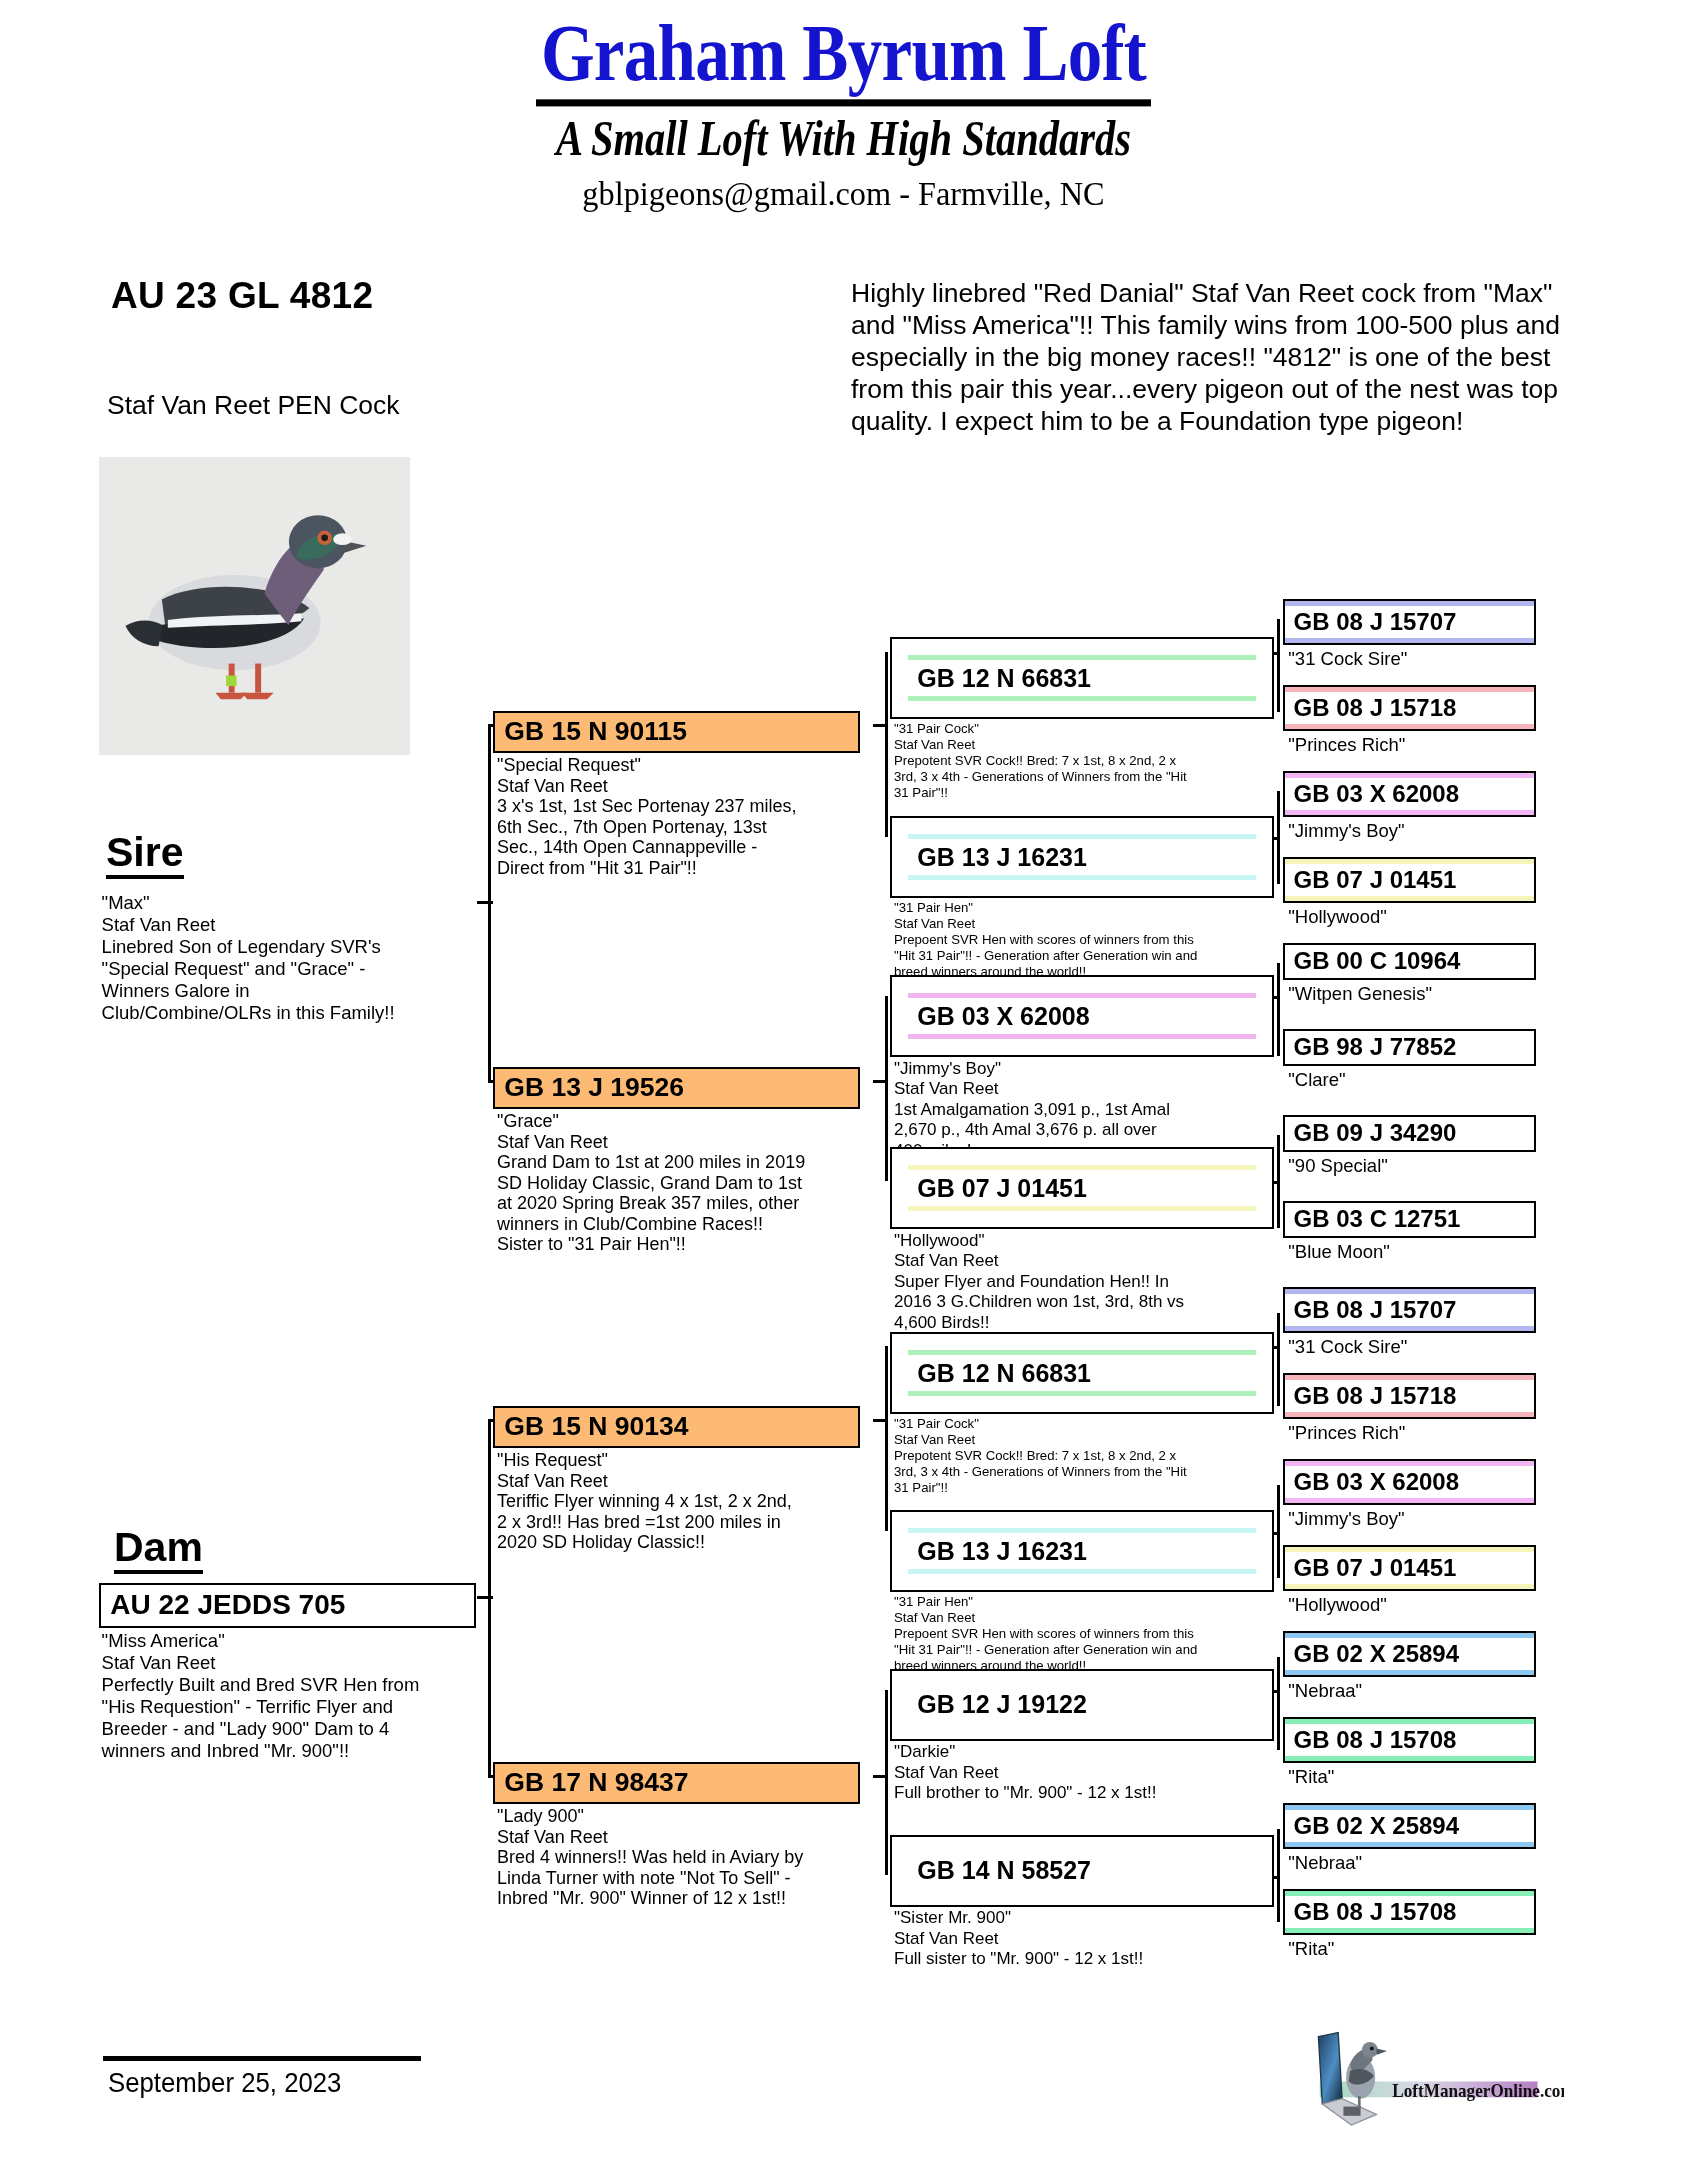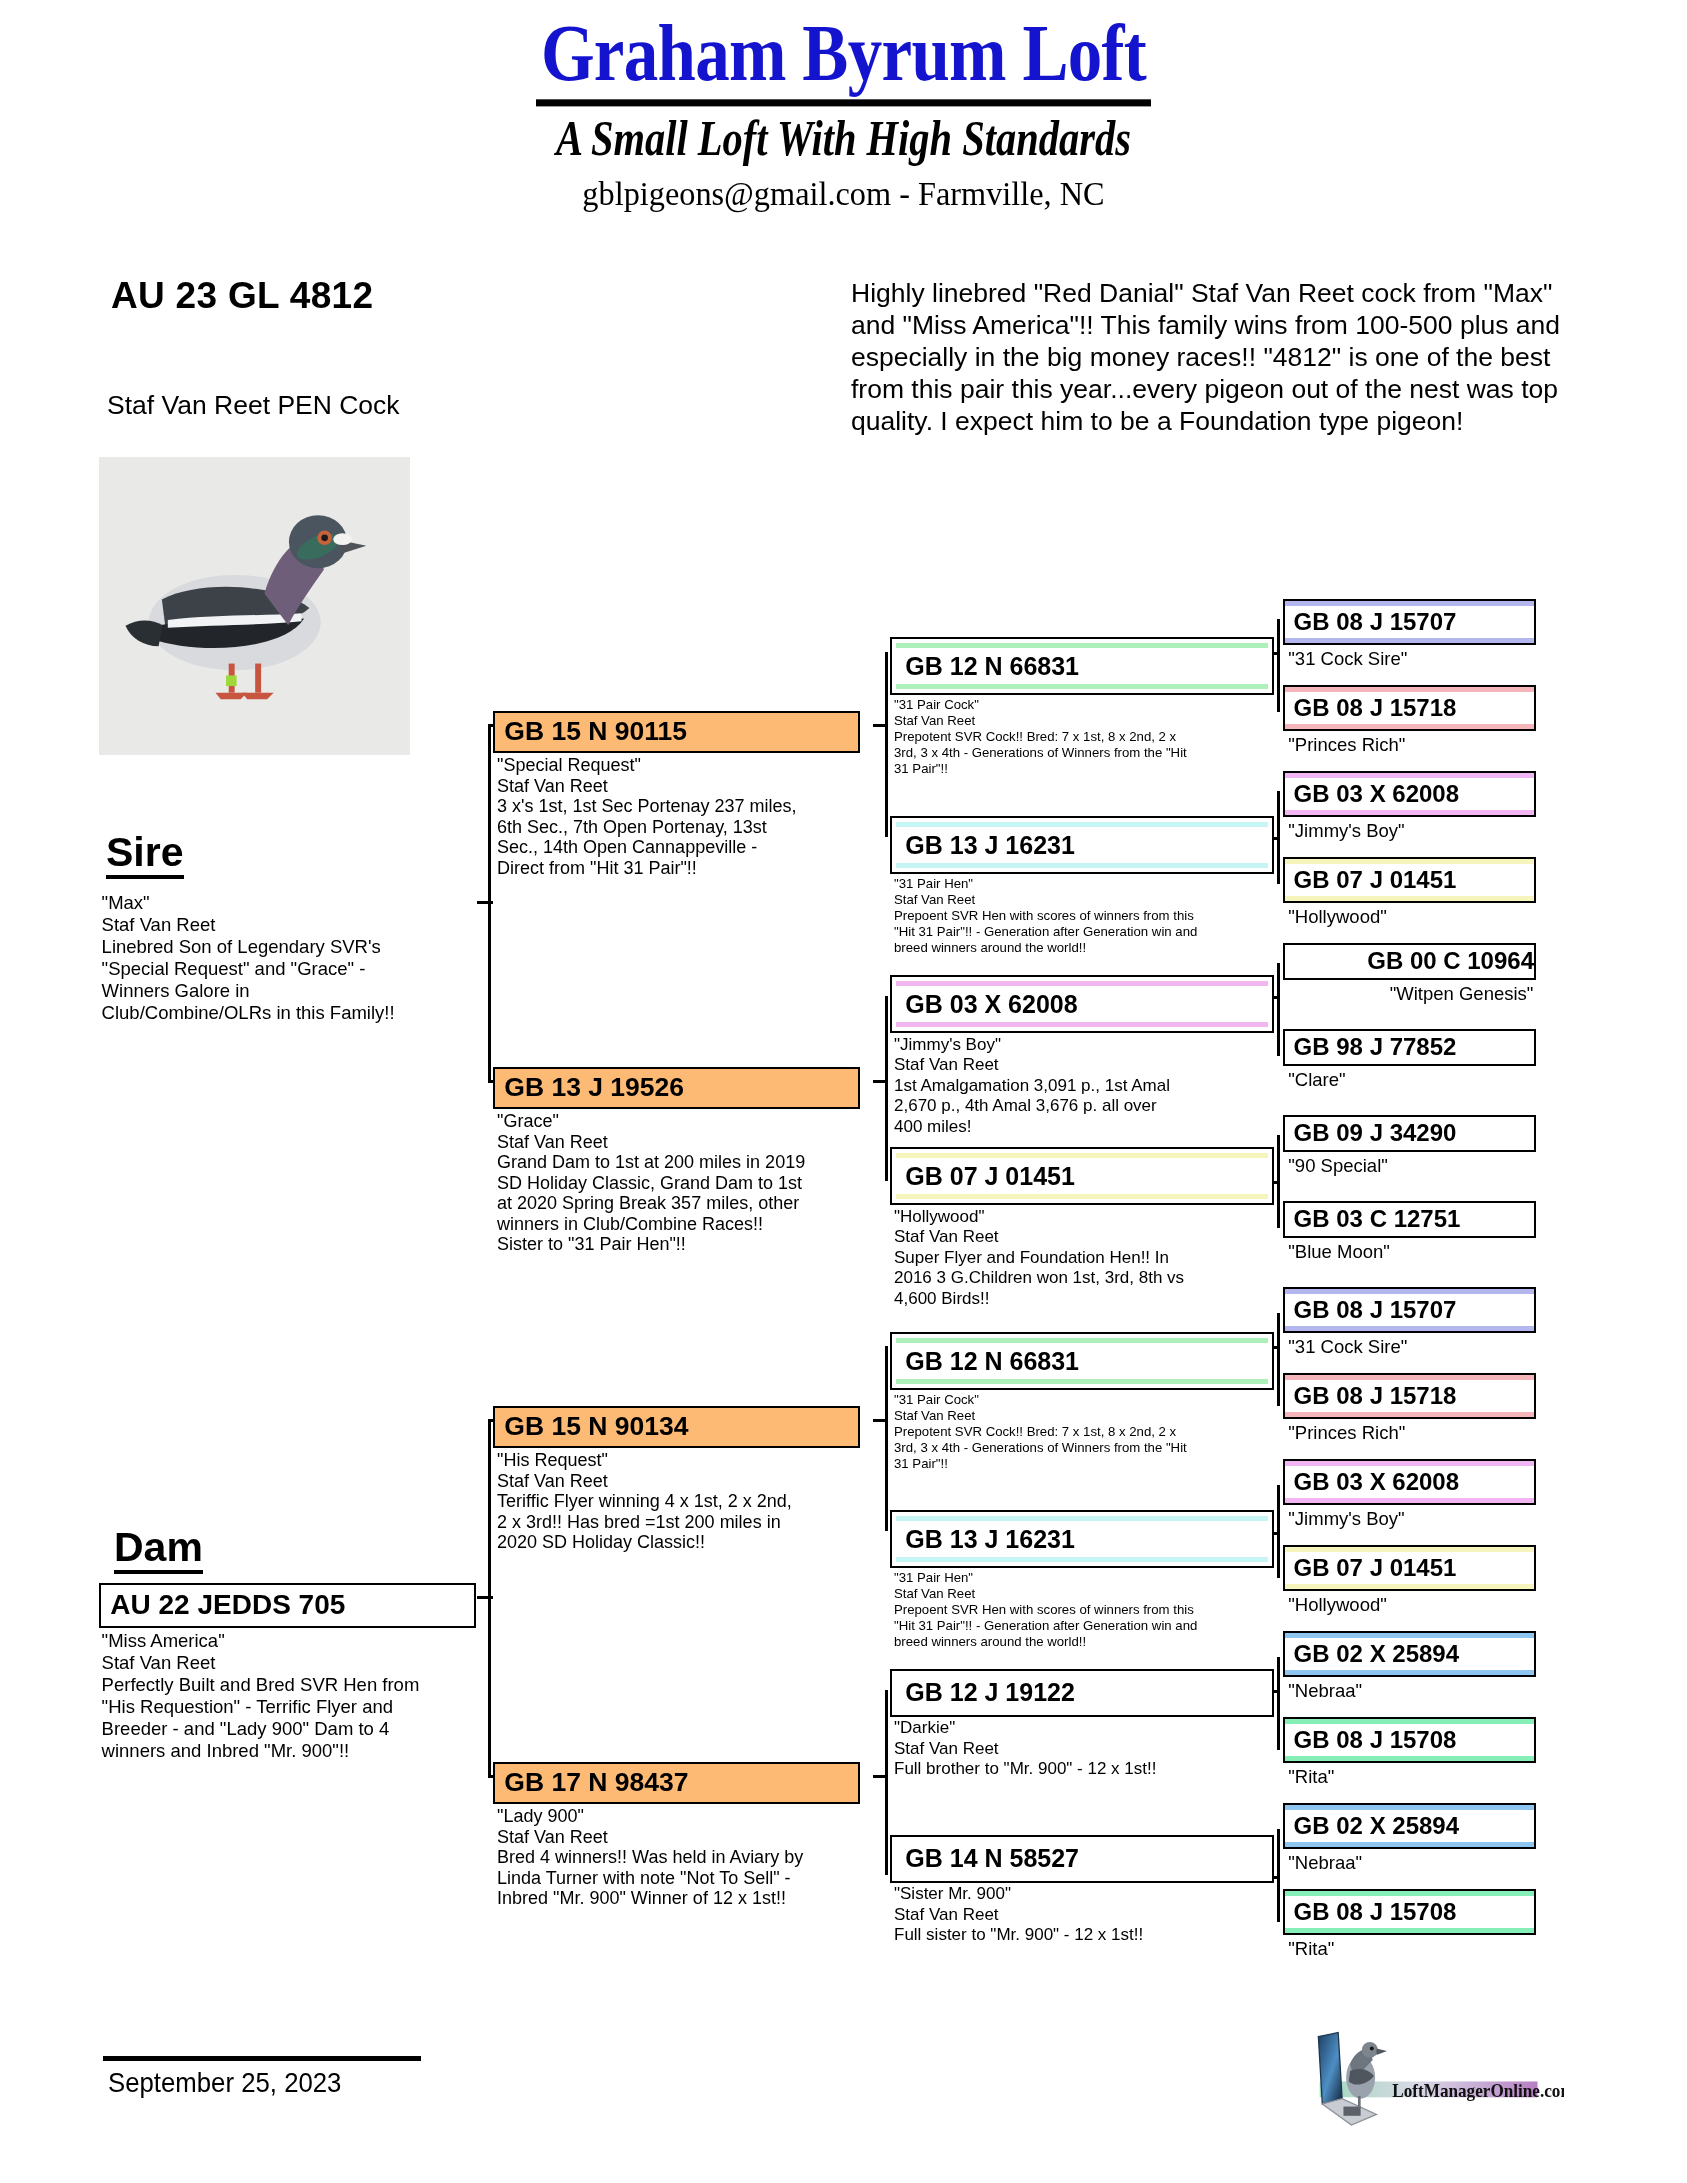--- a/index.html
+++ b/index.html
@@ -136,21 +136,21 @@
   
   .g3-box {
     position: absolute;
     left: 890px;
     width: 384px;
   }
   .g3-id {
     border: 2px solid #000;
     font-size: 25px;
     font-weight: bold;
-    padding: 4px;
+    padding: 16px;
     line-height: 32px;
     background: #fff;
   }
   .g3-id .bar {
     height: 5.3px;
     width: 100%;
     display: block;
   }
   .g3-id .idtext {
     display: block;
@@ -480,21 +480,21 @@
   <div class="g4-notes">"Jimmy's Boy"</div>
 </div>
 <div class="g4-box" style="top:857px;">
   <div class="g4-id">
     <span class="bar" style="background: rgb(247, 245, 190);"></span>
     <span class="idtext">GB 07 J 01451</span>
     <span class="bar" style="background: rgb(247, 245, 190);"></span>
   </div>
   <div class="g4-notes">"Hollywood"</div>
 </div>
-<div class="g4-box" style="top:943px;text-align:right;">
+<div class="g4-box" style="top:943px;">
   <div class="g4-id">
     <span class="bar" style="height: 0px;"></span>
     <span class="idtext">GB 00 C 10964</span>
     <span class="bar" style="height: 0px;"></span>
   </div>
   <div class="g4-notes">"Witpen Genesis"</div>
 </div>
 <div class="g4-box" style="top:1029px;">
   <div class="g4-id">
     <span class="bar" style="height: 0px;"></span>

